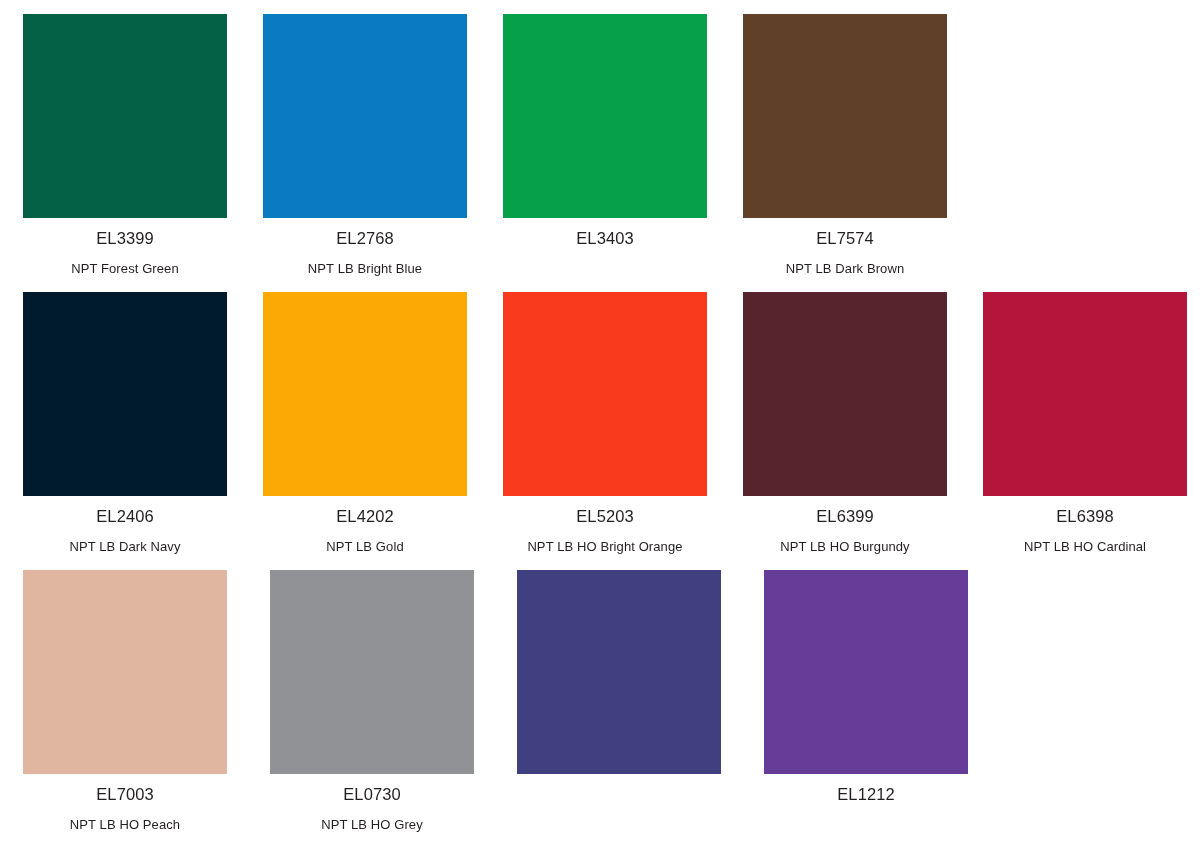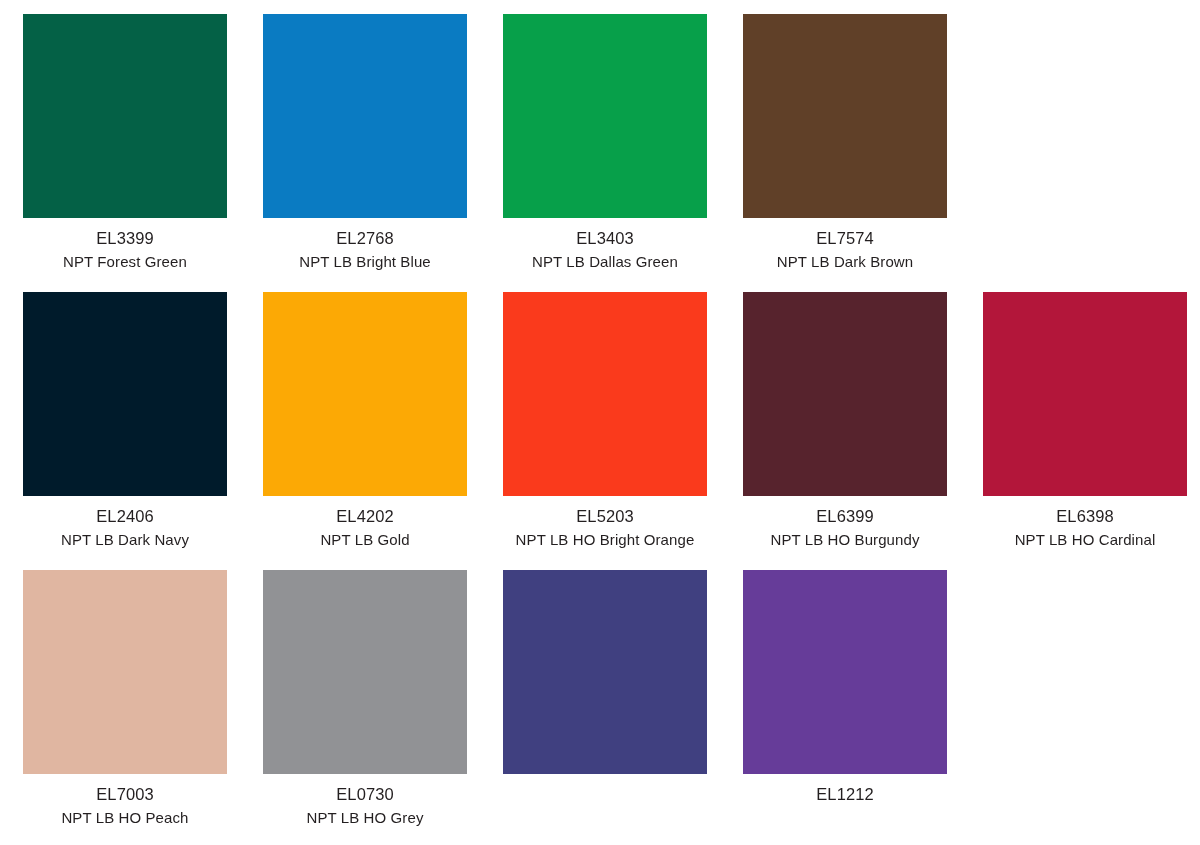--- a/index.html
+++ b/index.html
@@ -28,20 +28,21 @@
   .swatch-row {
     display: flex;
     flex-direction: row;
     width: 1200px;
     height: 278px;
     flex: 0 0 278px;
   }
   .swatch-row.row-last {
     flex: 0 0 289px;
     height: 289px;
+    gap: 7px;
   }
 
   .swatch-cell {
     width: 240px;
     flex: 0 0 240px;
     box-sizing: border-box;
     display: flex;
     flex-direction: column;
     align-items: center;
     padding-left: 10px;
@@ -64,25 +65,25 @@
   .swatch-code {
     display: block;
     font-size: 16.5px;
     letter-spacing: 0.1px;
     color: #231f20;
     white-space: nowrap;
   }
 
   .swatch-label {
     display: block;
-    font-size: 15px;
+    font-size: 13px;
     letter-spacing: 0.1px;
     color: #231f20;
     white-space: nowrap;
-    margin-top: 2px;
+    margin-top: 10px;
   }
 </style>
 </head>
 <body style="background-color: rgb(255, 255, 255); color: rgb(35, 31, 32);">
 
 <div class="swatch-sheet">
 
   <div class="swatch-row row-1">
     <div class="swatch-cell">
       <div class="swatch-chip" style="background-color: rgb(4, 97, 70);"></div>
@@ -95,21 +96,20 @@
       <div class="swatch-chip" style="background-color: rgb(10, 123, 194);"></div>
       <div class="swatch-caption">
         <span class="swatch-code">EL2768</span>
         <span class="swatch-label">NPT LB Bright Blue</span>
       </div>
     </div>
     <div class="swatch-cell">
       <div class="swatch-chip" style="background-color: rgb(7, 160, 74);"></div>
       <div class="swatch-caption">
         <span class="swatch-code">EL3403</span>
-        <span class="swatch-label">NPT LB Dallas Green</span>
       </div>
     </div>
     <div class="swatch-cell">
       <div class="swatch-chip" style="background-color: rgb(96, 64, 40);"></div>
       <div class="swatch-caption">
         <span class="swatch-code">EL7574</span>
         <span class="swatch-label">NPT LB Dark Brown</span>
       </div>
     </div>
   </div>

